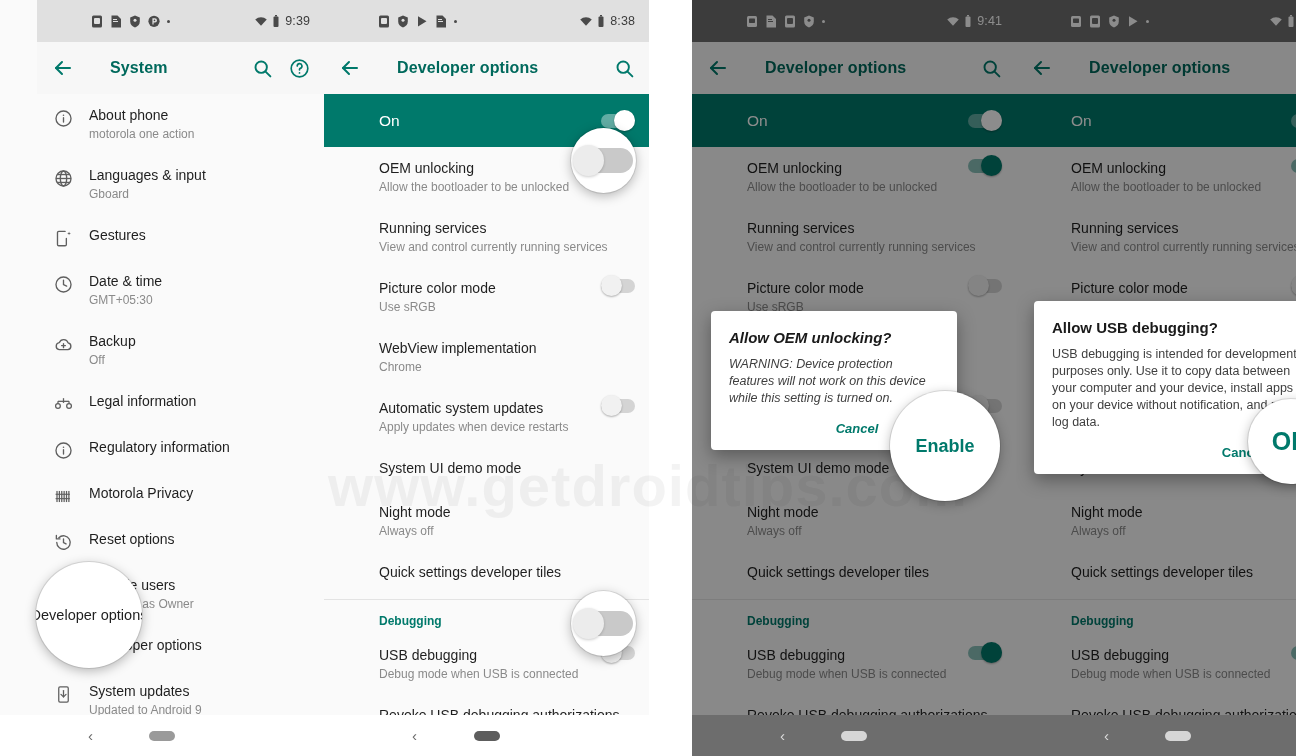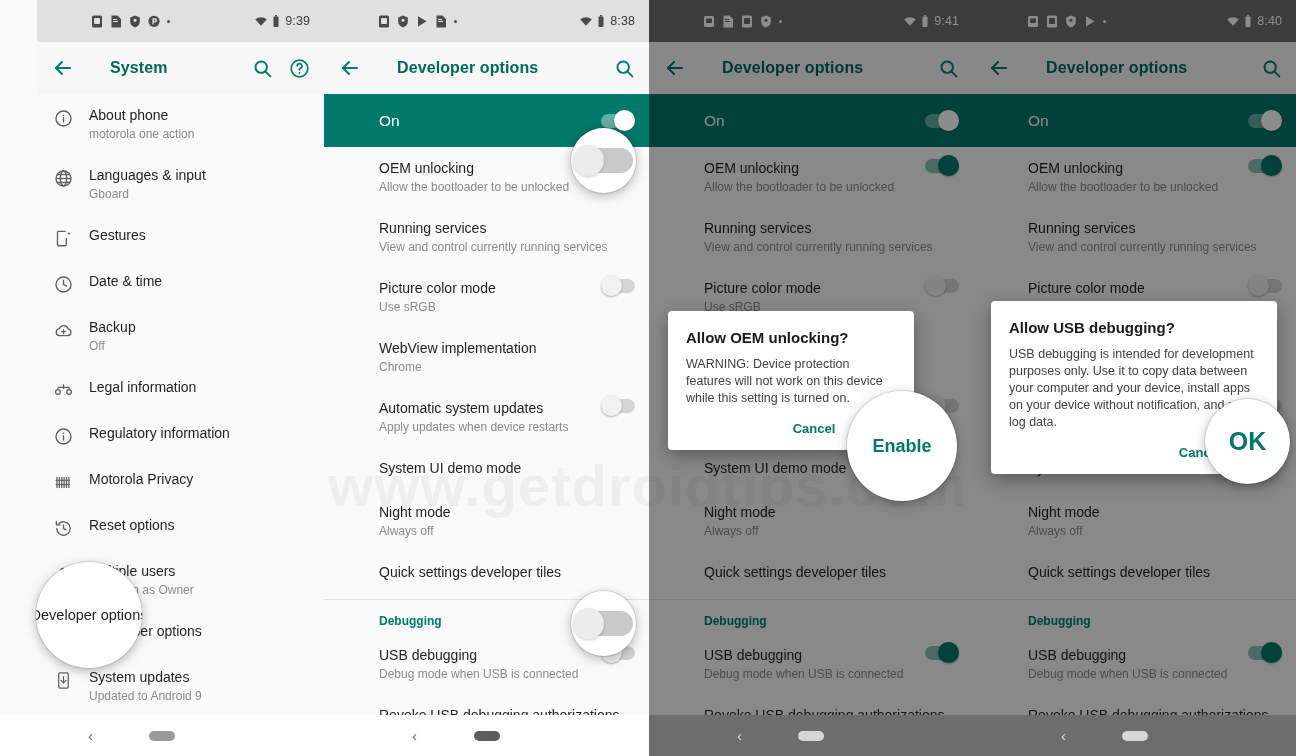--- a/index.html
+++ b/index.html
@@ -13,21 +13,21 @@
 
   .panel {
     position: relative;
     height: 756px;
     overflow: hidden;
     background: #fafafa;
     flex: 0 0 auto;
   }
   .p1 { width: 324px; padding-left: 37px; }
   .p2 { width: 325px; }
-  .p3 { width: 324px; }
+  .p3 { width: 324px; margin-left: 43px; }
   .p4 { width: 323px; }
 
   
   .statusbar {
     height: 42px;
     background: #e0e0e0;
     display: flex;
     align-items: center;
     padding: 0 14px;
     position: relative;
@@ -320,20 +320,21 @@
 
       <div class="row">
         <span class="ricon">
             <svg viewBox="0 0 24 24" fill="none" stroke="#5f5f5f" stroke-width="1.7">
               <circle cx="12" cy="12" r="9.5"></circle>
               <polyline points="12 6.5 12 12 16 14" stroke-linecap="round"></polyline>
             </svg>
           </span>
         <span class="rtext">
           <span class="rtitle">Date &amp; time</span>
+          <div class="rsub">GMT+05:30</div>
         </span>
       </div>
 
       <div class="row">
         <span class="ricon">
             <svg viewBox="0 0 24 24" fill="none" stroke="#5f5f5f" stroke-width="1.7">
               <path d="M6.5 18.5A4.5 4.5 0 0 1 6.8 9.6 5.8 5.8 0 0 1 17.8 10a4.3 4.3 0 0 1-.3 8.5z" stroke-linejoin="round"></path>
               <line x1="12" y1="11" x2="12" y2="16" stroke-linecap="round"></line>
               <line x1="9.6" y1="13.4" x2="14.4" y2="13.4" stroke-linecap="round"></line>
             </svg>
@@ -716,21 +717,21 @@
       <div class="row noicon">
           <span class="rtext"><span class="rtitle">Revoke USB debugging authorizations</span></span>
         </div>
       <div class="row noicon">
           <span class="rtext"><span class="rtitle">Bug report shortcut</span></span>
         </div>
     </div>
 
     <div class="scrim"></div>
 
-    <div class="dialog" style="left:19px; top:311px; width:246px;">
+    <div class="dialog" style="left:19px; top:311px; width:246px;font-style:italic;">
       <div class="dlg-title">Allow OEM unlocking?</div>
       <div class="dlg-body">WARNING: Device protection features will not work on this device while this setting is turned on.</div>
       <div class="dlg-actions">
         <span class="dlg-btn">Cancel</span>
         <span class="dlg-btn">Enable</span>
       </div>
     </div>
 
     <div class="mag" style="left:198px; top:391px; width:110px; height:110px;">
       <span class="mag-label green">Enable</span>

